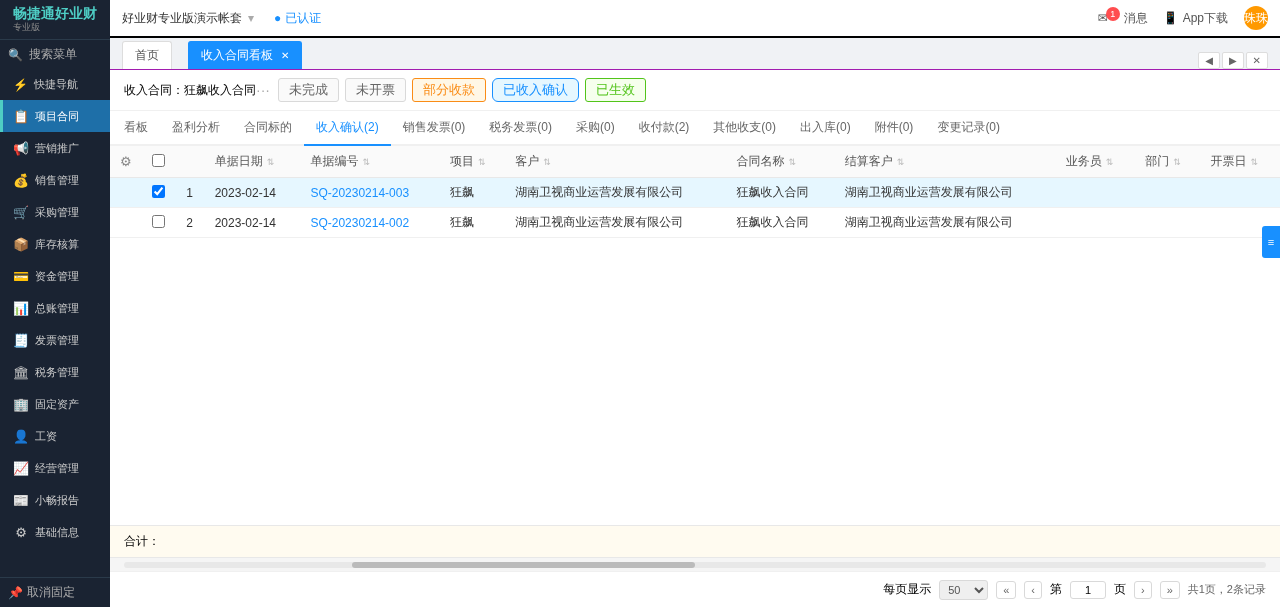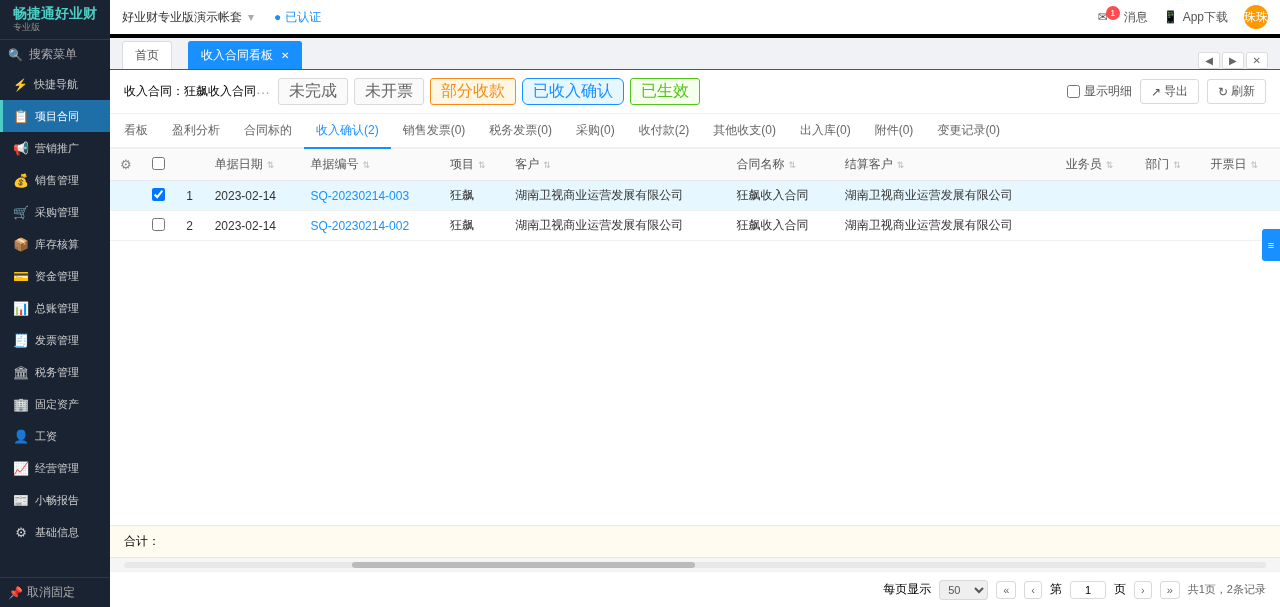--- a/index.html
+++ b/index.html
@@ -16,42 +16,42 @@
     .sidebar-nav-icon { width: 16px; height: 16px; display: flex; align-items: center; justify-content: center; font-size: 13px; flex-shrink: 0; }
     .sidebar-nav-label { font-size: 11px; }
     .sidebar-scroll { overflow-y: auto; flex: 1; }
     .sidebar-scroll::-webkit-scrollbar { width: 0; }
     .sidebar-bottom { padding: 6px 8px; border-top: 1px solid #2a3a4a; color: #aaa; font-size: 10px; cursor: pointer; display: flex; align-items: center; gap: 4px; }
 
     
     .main { flex: 1; display: flex; flex-direction: column; height: 607px; overflow: hidden; }
 
     
-    .topbar { height: 38px; background: #fff; display: flex; align-items: center; padding: 0 12px; border-bottom: 4px solid #000000; gap: 12px; flex-shrink: 0; }
+    .topbar { height: 38px; background: #fff; display: flex; align-items: center; padding: 0 12px; border-bottom: 2px solid #000000; gap: 12px; flex-shrink: 0; }
     .topbar-company { display: flex; align-items: center; gap: 6px; color: #333; font-size: 12px; cursor: pointer; }
     .topbar-certified { display: flex; align-items: center; gap: 4px; color: #1890ff; font-size: 11px; margin-left: 8px; }
     .topbar-right { margin-left: auto; display: flex; align-items: center; gap: 16px; }
     .topbar-btn { display: flex; align-items: center; gap: 4px; cursor: pointer; color: #555; font-size: 11px; }
     .topbar-badge { background: #ff4d4f; color: #fff; border-radius: 50%; width: 14px; height: 14px; font-size: 9px; display: flex; align-items: center; justify-content: center; margin-top: -8px; margin-left: -6px; }
     .topbar-avatar { width: 24px; height: 24px; border-radius: 50%; background: #ff9900; display: flex; align-items: center; justify-content: center; color: #fff; font-size: 10px; }
 
     
     .tabbar { height: 32px; background: #f0f2f5; display: flex; align-items: flex-end; padding: 0 12px; gap: 16px; flex-shrink: 0; border-bottom: 1px solid #a21caf; }
     .tab-item { padding: 5px 12px; background: #fff; border: 1px solid #ddd; border-bottom: none; border-radius: 3px 3px 0 0; cursor: pointer; color: #555; font-size: 11px; display: flex; align-items: center; gap: 4px; }
     .tab-item.active { background: #1890ff; color: #fff; border-color: #1890ff; }
     .tab-nav-btn { margin-left: auto; display: flex; gap: 2px; }
     .tab-nav-btn button { border: 1px solid #ddd; background: #fff; cursor: pointer; padding: 2px 6px; border-radius: 2px; font-size: 10px; color: #666; }
 
     
     .content { flex: 1; overflow: hidden; display: flex; flex-direction: column; background: #fff; margin: 0; }
 
     
     .contract-header { padding: 8px 14px; background: #fff; display: flex; align-items: center; border-bottom: 1px solid #f0f0f0; flex-shrink: 0; }
     .contract-more { color: #aaa; cursor: pointer; font-size: 14px; }
-    .status-btn { padding: 2px 10px; border-radius: 3px; font-size: 16px; cursor: pointer; border: 1px solid; }
+    .status-btn { padding: 2px 10px; border-radius: 3px; font-size: 13px; cursor: pointer; border: 1px solid; }
     .status-not-done { border-color: #d9d9d9; color: #666; background: #fafafa; }
     .status-not-invoiced { border-color: #d9d9d9; color: #666; background: #fafafa; }
     .status-partial { border-color: #fa8c16; color: #fa8c16; background: #fff7e6; }
     .status-confirmed { border-color: #1890ff; color: #1890ff; background: #e6f7ff; border-radius: 6px; }
     .status-active { border-color: #52c41a; color: #52c41a; background: #f6ffed; }
     .header-right { margin-left: auto; display: flex; align-items: center; gap: 8px; }
     .header-action-btn { padding: 3px 10px; font-size: 11px; border: 1px solid #d9d9d9; background: #fff; cursor: pointer; border-radius: 3px; color: #555; display: flex; align-items: center; gap: 3px; }
 
     
     .inner-tabs { display: flex; align-items: center; border-bottom: 2px solid #f0f0f0; padding: 0 2px; background: #fff; flex-shrink: 0; }
@@ -218,34 +218,20 @@
     <div class="contract-header">
       <span>收入合同：</span>
       <span>狂飙收入合同</span>
       <span class="contract-more">···</span>
       <div style="display:flex; gap:6px; margin-left: 8px;">
         <span class="status-btn status-not-done">未完成</span>
         <span class="status-btn status-not-invoiced">未开票</span>
         <span class="status-btn status-partial">部分收款</span>
         <span class="status-btn status-confirmed">已收入确认</span>
         <span class="status-btn status-active">已生效</span>
-      </div>
-      <div class="header-right">
-        <label style="display:flex;align-items:center;gap:4px;font-size:11px;color:#555;cursor:pointer;">
-          <input type="checkbox" style="">
-          <span>显示明细</span>
-        </label>
-        <button class="header-action-btn">
-          <span>↗</span>
-          <span>导出</span>
-        </button>
-        <button class="header-action-btn">
-          <span>↻</span>
-          <span>刷新</span>
-        </button>
       </div>
     </div>
 
     <div class="inner-tabs">
       <div class="inner-tab"><span>看板</span></div>
       <div class="inner-tab"><span>盈利分析</span></div>
       <div class="inner-tab"><span>合同标的</span></div>
       <div class="inner-tab active"><span>收入确认(2)</span></div>
       <div class="inner-tab"><span>销售发票(0)</span></div>
       <div class="inner-tab"><span>税务发票(0)</span></div>

